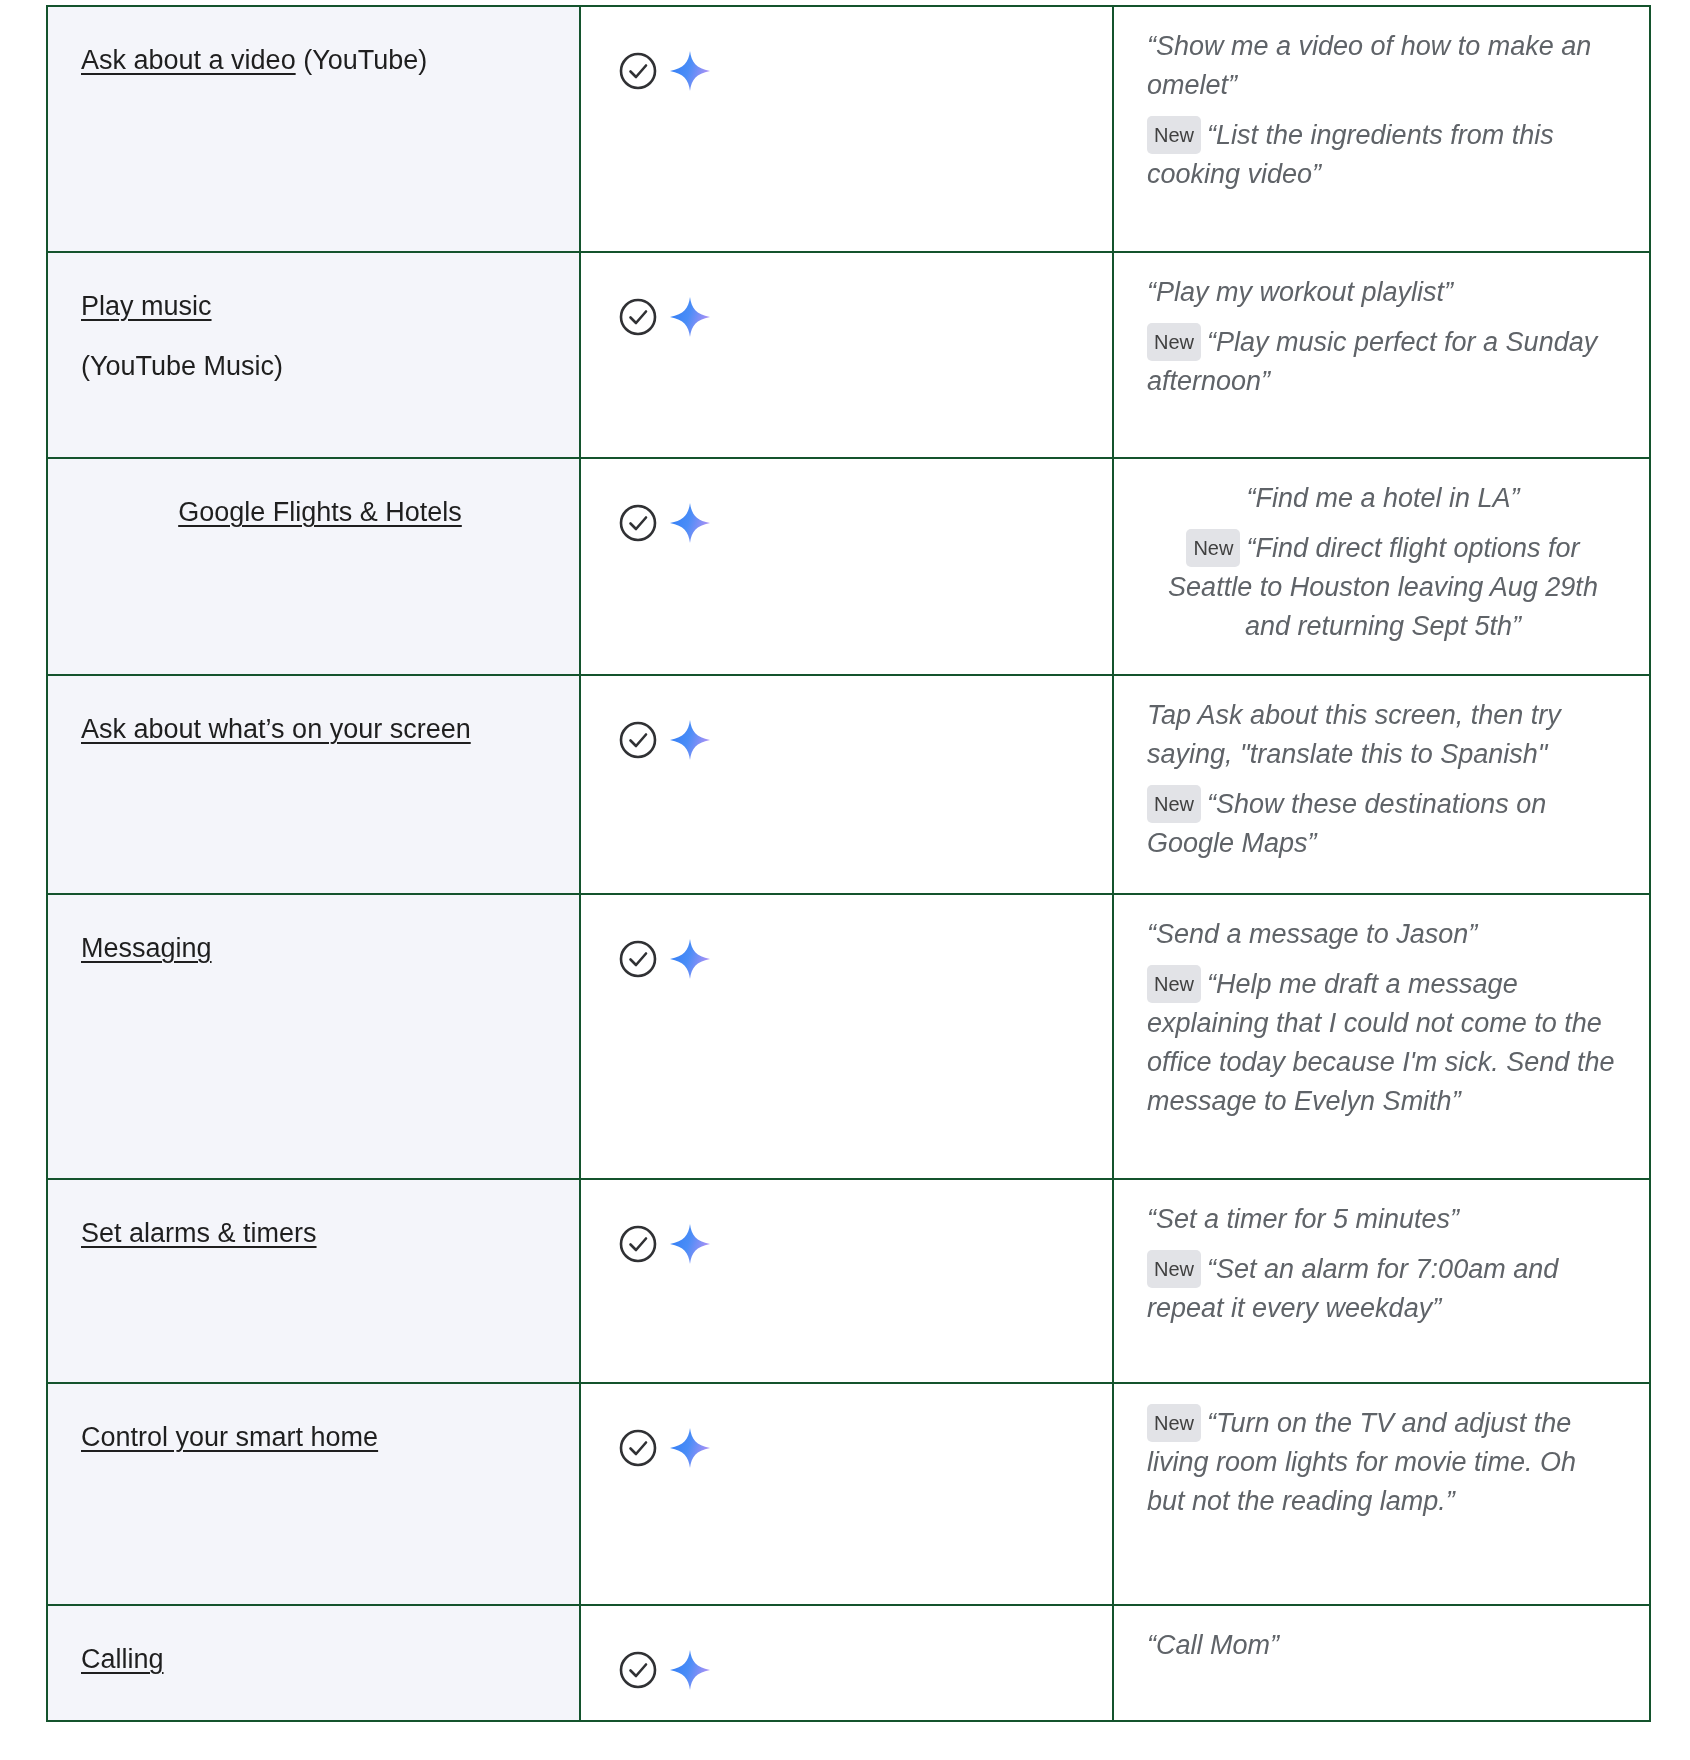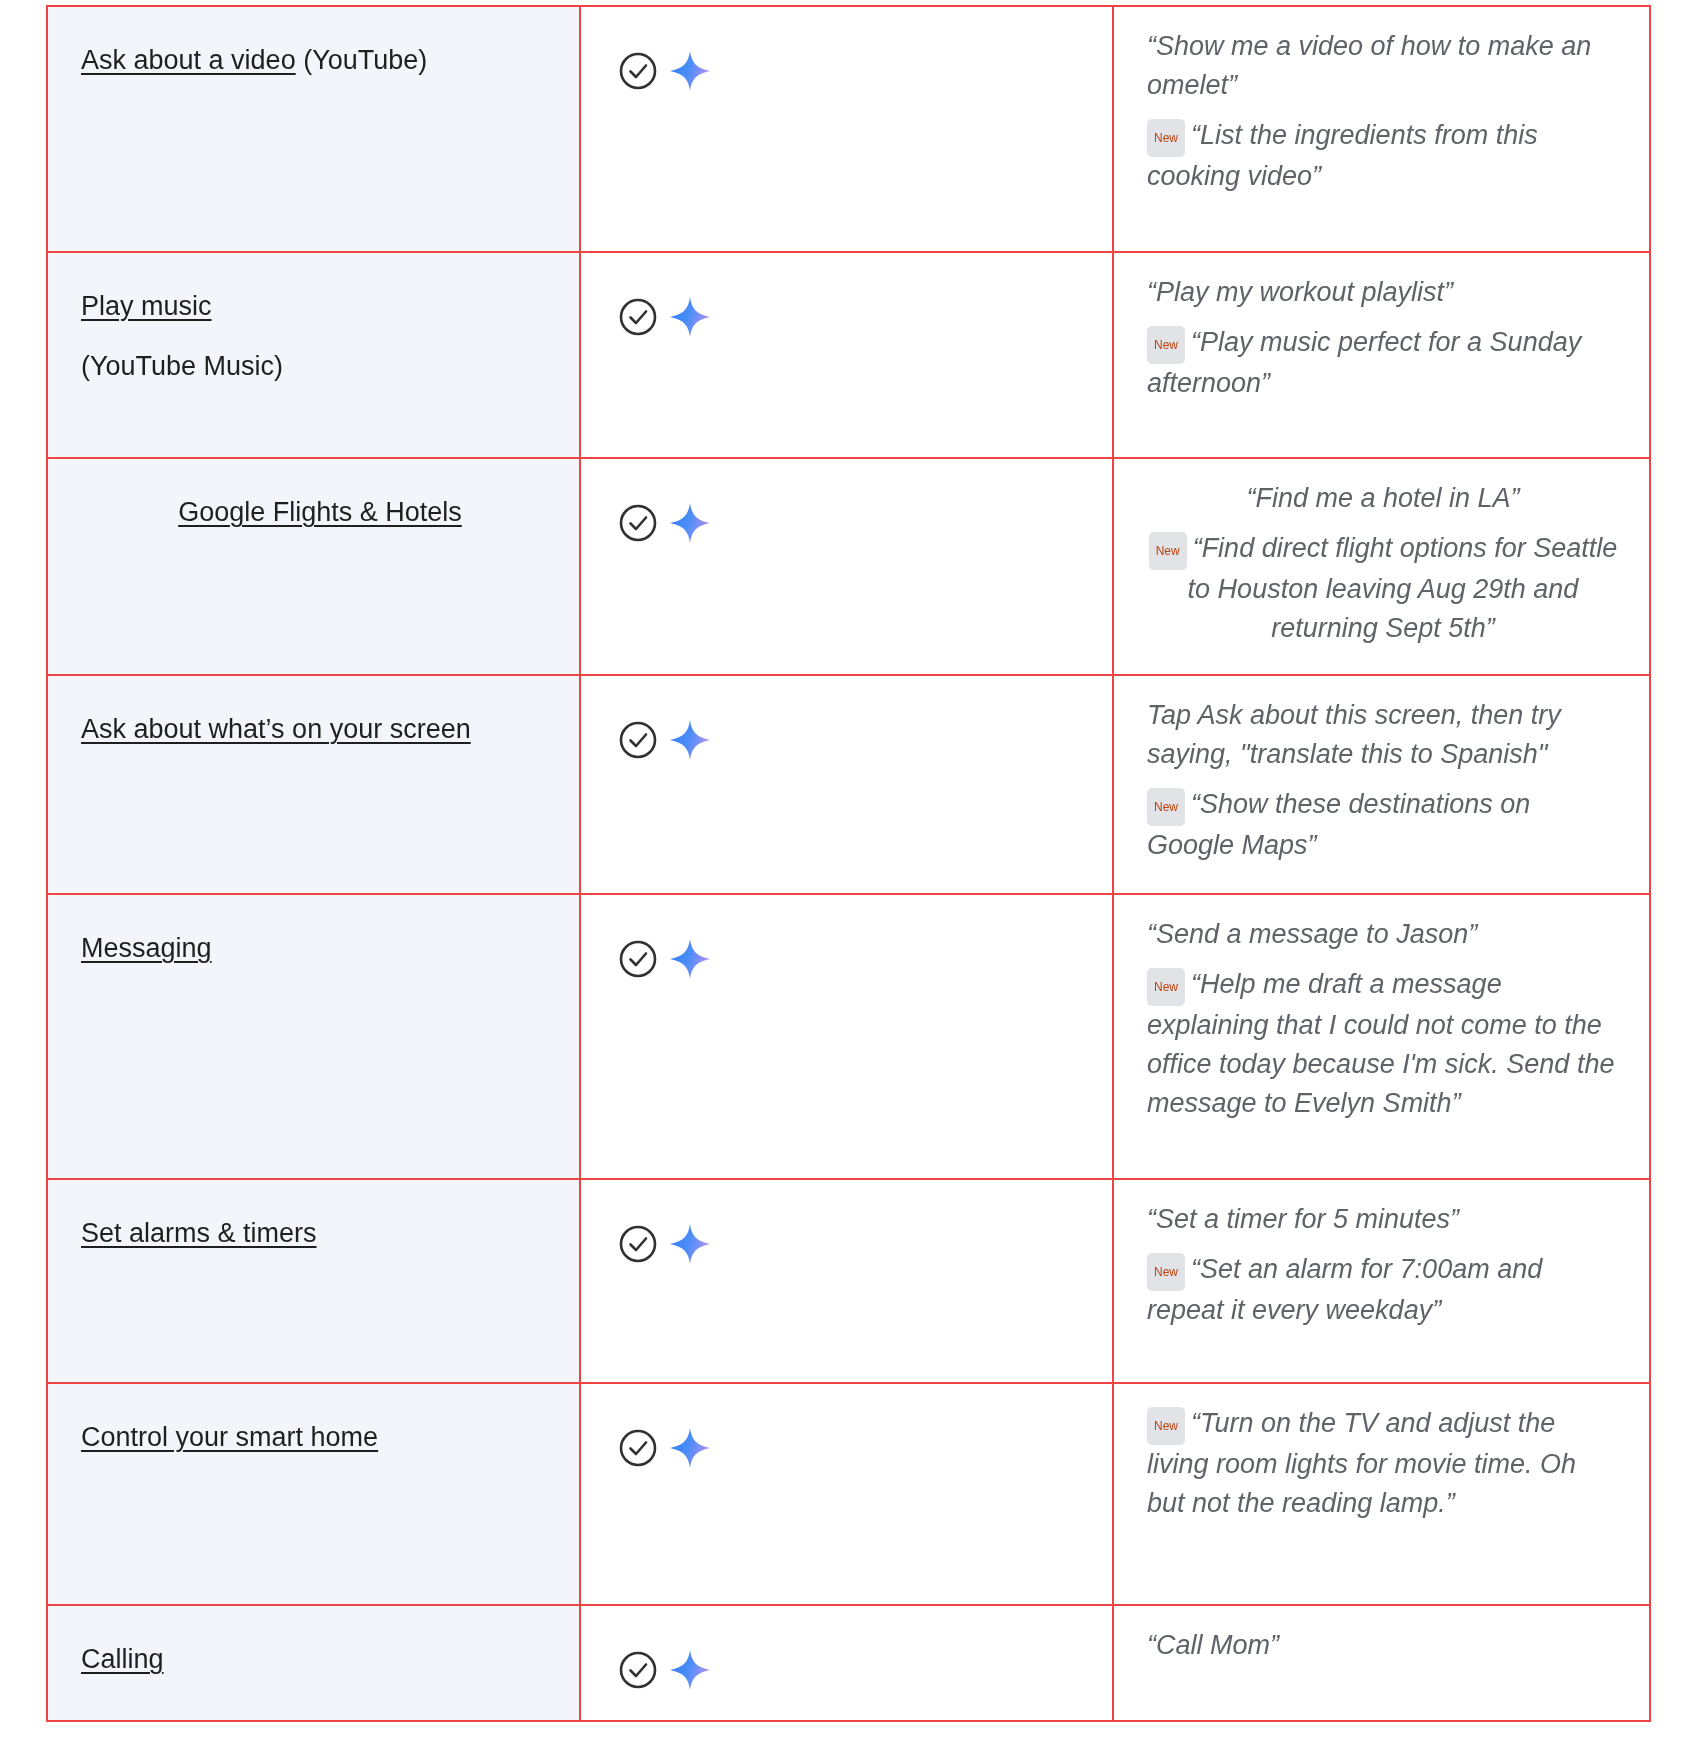--- a/index.html
+++ b/index.html
@@ -1,30 +1,30 @@
 <!DOCTYPE html>
 <html><head>
 <meta charset="utf-8">
 <style>
   html, body { margin: 0; padding: 0; background: #ffffff; }
   body { width: 1690px; height: 1760px; overflow: hidden; position: relative; font-family: "Liberation Sans", sans-serif; }
   .table-wrap { position: absolute; left: 46px; top: 5px; width: 1603px; }
   table { border-collapse: collapse; width: 1603px; table-layout: fixed; }
-  td { border: 2px solid #ef4444; vertical-align: top; padding: 0; }
+  td { border: 2px solid #14532d; vertical-align: top; padding: 0; }
   col.c1 { width: 533px; } col.c2 { width: 533px; } col.c3 { width: 537px; }
   td.feature { background: #f4f5fa; padding: 36px 20px 0 33px; }
   td.support { background: #ffffff; padding: 42px 0 0 37px; }
   td.examples { background: #ffffff; padding: 20px 30px 0 33px; }
   .feature-text { font-size: 27px; line-height: 34px; color: #1f1f1f; margin: 0 0 26px 0; }
   .feature-link { color: #1f1f1f; text-decoration: underline; text-underline-offset: 4px; text-decoration-thickness: 2px; cursor: pointer; }
   .feature-sub { font-size: 27px; line-height: 34px; color: #1f1f1f; margin: 0; }
   .icons { display: flex; align-items: center; gap: 10px; }
   .icons svg { display: block; }
   .example { font-size: 27px; line-height: 39px; font-style: italic; color: #5f6368; margin: 0 0 11px 0; }
-  .badge { display: inline-block; font-style: normal; font-size: 12px; line-height: 40px; height: 40px; padding: 0 7px; background: #e2e3e7; color: #c2410c; border-radius: 5px; margin-right: 6px; vertical-align: 2px; }
+  .badge { display: inline-block; font-style: normal; font-size: 20px; line-height: 40px; height: 40px; padding: 0 7px; background: #e2e3e7; color: #404040; border-radius: 5px; margin-right: 6px; vertical-align: 2px; }
   .example .badge { line-height: 38px; height: 38px; }
 </style>
 </head>
 <body>
 
 <div class="table-wrap">
   <table>
     <colgroup>
         <col class="c1">
         <col class="c2">

